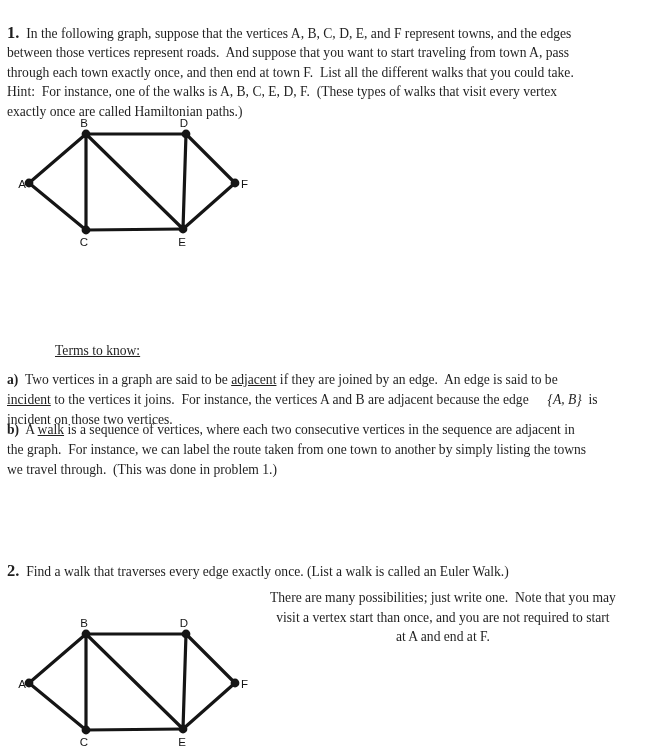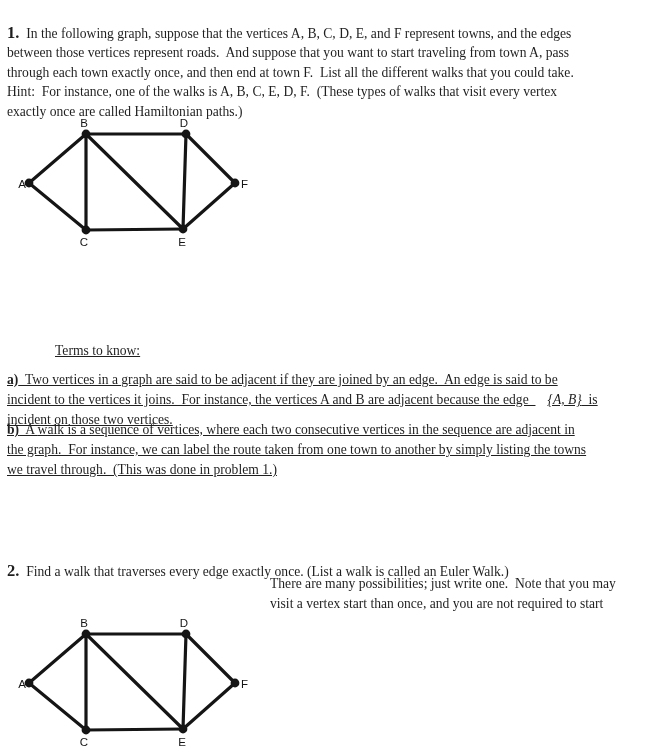--- a/index.html
+++ b/index.html
@@ -8,22 +8,22 @@
     font-family:"Liberation Serif", serif;
   }
   .doc{position:absolute;inset:0;color:#1f1f1f;}
   .para{position:absolute;white-space:pre;}
   .line{font-size:13.6px;line-height:19.4px;}
   #p1{left:7px;top:23px;}
   #terms{left:7px;top:341px;margin-left:48px;}
   #terma{left:7px;top:370px;}
   #termb{left:7px;top:420px;}
   #p2{left:7px;top:561px;}
-  #note{left:270px;top:574px;}
-  #terma .line,#termb .line{line-height:20px;text-decoration:underline;}
+  #note{left:270px;top:588px;text-align:center;}
+  #terma .line,#termb .line{line-height:20px;}
   #p2 .line{line-height:20px;}
   #note .line{line-height:19.5px;}
   .seg-b{font-weight:bold;}
   .seg-u{text-decoration:underline;}
   .seg-i{font-style:italic;margin-left:12px;}
   .seg-n{font-weight:bold;font-size:16.5px;}
   .graph{position:absolute;width:260px;height:150px;}
   #graph1{left:0;top:110px;}
   #graph2{left:0;top:610px;}
 </style>
@@ -52,21 +52,21 @@
         <text x="184" y="17" text-anchor="middle" fill="#151515" font-family="&quot;Liberation Sans&quot;, sans-serif" font-size="11.5">D</text>
         <circle cx="183" cy="119" r="4.4" fill="#151515"></circle>
         <text x="182" y="136" text-anchor="middle" fill="#151515" font-family="&quot;Liberation Sans&quot;, sans-serif" font-size="11.5">E</text>
         <circle cx="235" cy="73" r="4.4" fill="#151515"></circle>
         <text x="241" y="78" text-anchor="start" fill="#151515" font-family="&quot;Liberation Sans&quot;, sans-serif" font-size="11.5">F</text>
       </svg></div>
   <div class="para" id="terms"><div class="line"><span class="seg seg-u">Terms to know:</span></div></div>
   <div class="para" id="terma"><div class="line"><span class="seg seg-b">a)</span><span class="seg">  Two vertices in a graph are said to be </span><span class="seg seg-u">adjacent</span><span class="seg"> if they are joined by an edge.  An edge is said to be</span></div><div class="line"><span class="seg seg-u">incident</span><span class="seg"> to the vertices it joins.  For instance, the vertices A and B are adjacent because the edge  </span><span class="seg seg-i">{A, B}</span><span class="seg">  is</span></div><div class="line"><span class="seg">incident on those two vertices.</span></div></div>
   <div class="para" id="termb"><div class="line"><span class="seg seg-b">b)</span><span class="seg">  A </span><span class="seg seg-u">walk</span><span class="seg"> is a sequence of vertices, where each two consecutive vertices in the sequence are adjacent in</span></div><div class="line"><span class="seg">the graph.  For instance, we can label the route taken from one town to another by simply listing the towns</span></div><div class="line"><span class="seg">we travel through.  (This was done in problem 1.)</span></div></div>
   <div class="para" id="p2"><div class="line"><span class="seg seg-n">2.</span><span class="seg">  Find a walk that traverses every edge exactly once. (List a walk is called an Euler Walk.)</span></div></div>
-  <div class="para" id="note"><div class="line"><span class="seg">There are many possibilities; just write one.  Note that you may</span></div><div class="line"><span class="seg">visit a vertex start than once, and you are not required to start</span></div></div>
+  <div class="para" id="note"><div class="line"><span class="seg">There are many possibilities; just write one.  Note that you may</span></div><div class="line"><span class="seg">visit a vertex start than once, and you are not required to start</span></div><div class="line"><span class="seg">at A and end at F.</span></div></div>
   <div class="graph" id="graph2"><svg width="260" height="150" viewBox="0 0 260 150">
         <line x1="29" y1="73" x2="86" y2="24" stroke="#151515" stroke-width="3.2" stroke-linecap="round"></line>
         <line x1="29" y1="73" x2="86" y2="120" stroke="#151515" stroke-width="3.2" stroke-linecap="round"></line>
         <line x1="86" y1="24" x2="86" y2="120" stroke="#151515" stroke-width="3.2" stroke-linecap="round"></line>
         <line x1="86" y1="24" x2="186" y2="24" stroke="#151515" stroke-width="3.2" stroke-linecap="round"></line>
         <line x1="86" y1="24" x2="183" y2="119" stroke="#151515" stroke-width="3.2" stroke-linecap="round"></line>
         <line x1="86" y1="120" x2="183" y2="119" stroke="#151515" stroke-width="3.2" stroke-linecap="round"></line>
         <line x1="186" y1="24" x2="183" y2="119" stroke="#151515" stroke-width="3.2" stroke-linecap="round"></line>
         <line x1="186" y1="24" x2="235" y2="73" stroke="#151515" stroke-width="3.2" stroke-linecap="round"></line>
         <line x1="183" y1="119" x2="235" y2="73" stroke="#151515" stroke-width="3.2" stroke-linecap="round"></line>

